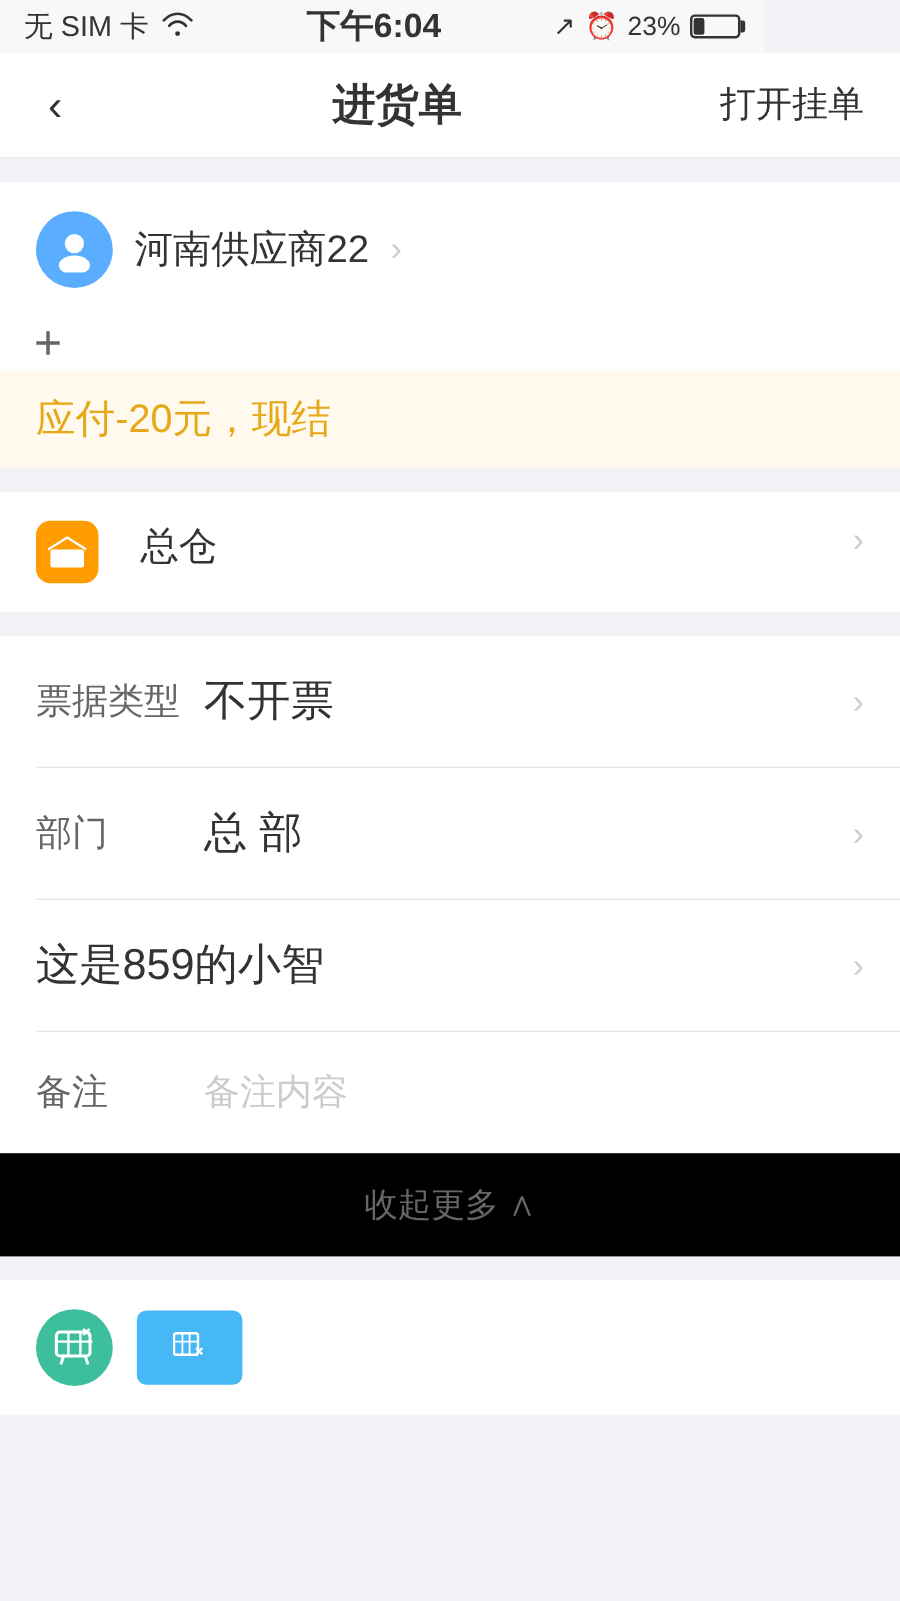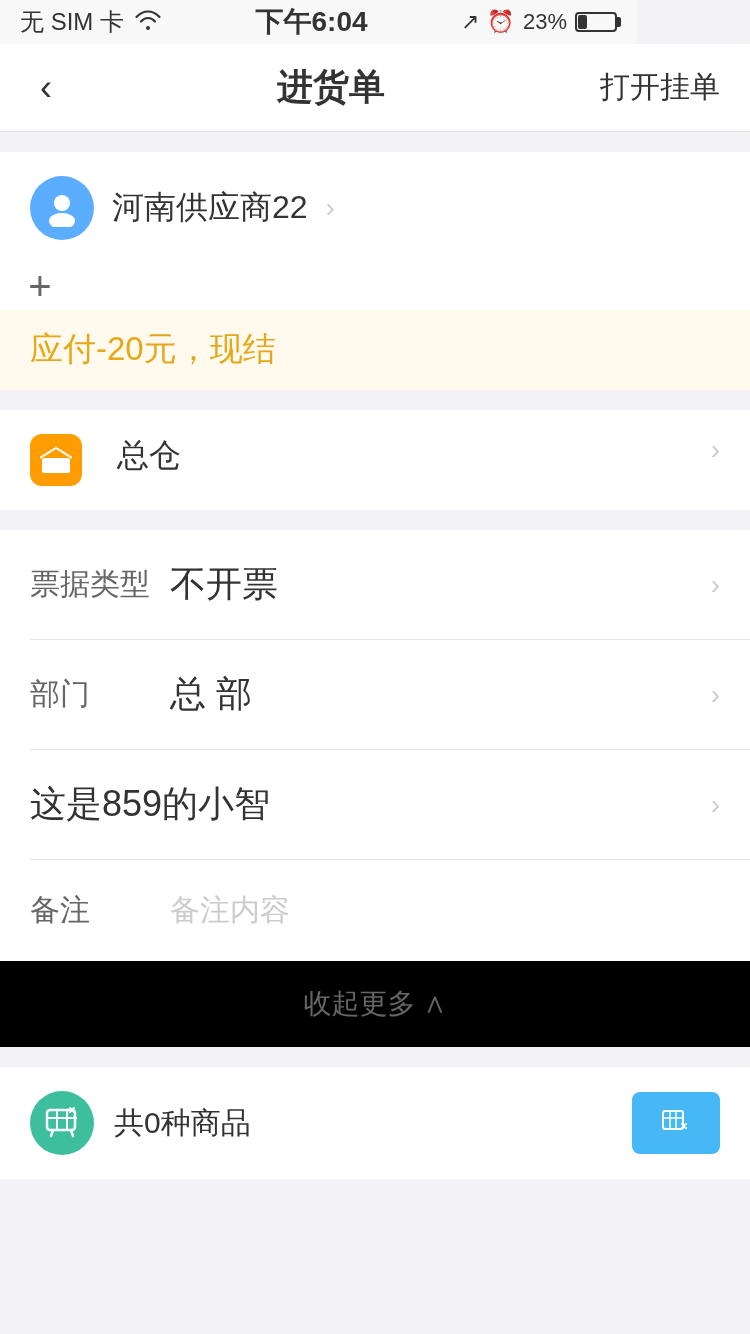--- a/index.html
+++ b/index.html
@@ -356,21 +356,20 @@
     <svg width="38" height="34" viewBox="0 0 38 34" fill="none">
       <rect x="4" y="4" width="28" height="20" rx="3" stroke="white" stroke-width="2.5" fill="none"></rect>
       <path d="M10 24 L8 30" stroke="white" stroke-width="2.5" stroke-linecap="round"></path>
       <path d="M28 24 L30 30" stroke="white" stroke-width="2.5" stroke-linecap="round"></path>
       <line x1="4" y1="12" x2="34" y2="12" stroke="white" stroke-width="2"></line>
       <line x1="14" y1="4" x2="14" y2="24" stroke="white" stroke-width="2"></line>
       <line x1="24" y1="4" x2="24" y2="24" stroke="white" stroke-width="2"></line>
       <path d="M27 2 L31 6 M31 2 L27 6" stroke="white" stroke-width="2" stroke-linecap="round"></path>
     </svg>
   </div>
-  <span class="goods-count">共0种商品</span>
   <button class="select-goods-btn">
     <svg width="28" height="26" viewBox="0 0 28 26" fill="none">
       <rect x="1" y="1" width="20" height="18" rx="2" stroke="white" stroke-width="2" fill="none"></rect>
       <line x1="1" y1="8" x2="21" y2="8" stroke="white" stroke-width="1.5"></line>
       <line x1="8" y1="1" x2="8" y2="19" stroke="white" stroke-width="1.5"></line>
       <line x1="14" y1="1" x2="14" y2="19" stroke="white" stroke-width="1.5"></line>
       <path d="M20 14 L24 18 M24 14 L20 18" stroke="white" stroke-width="2" stroke-linecap="round"></path>
     </svg>
   </button>
 </div>

